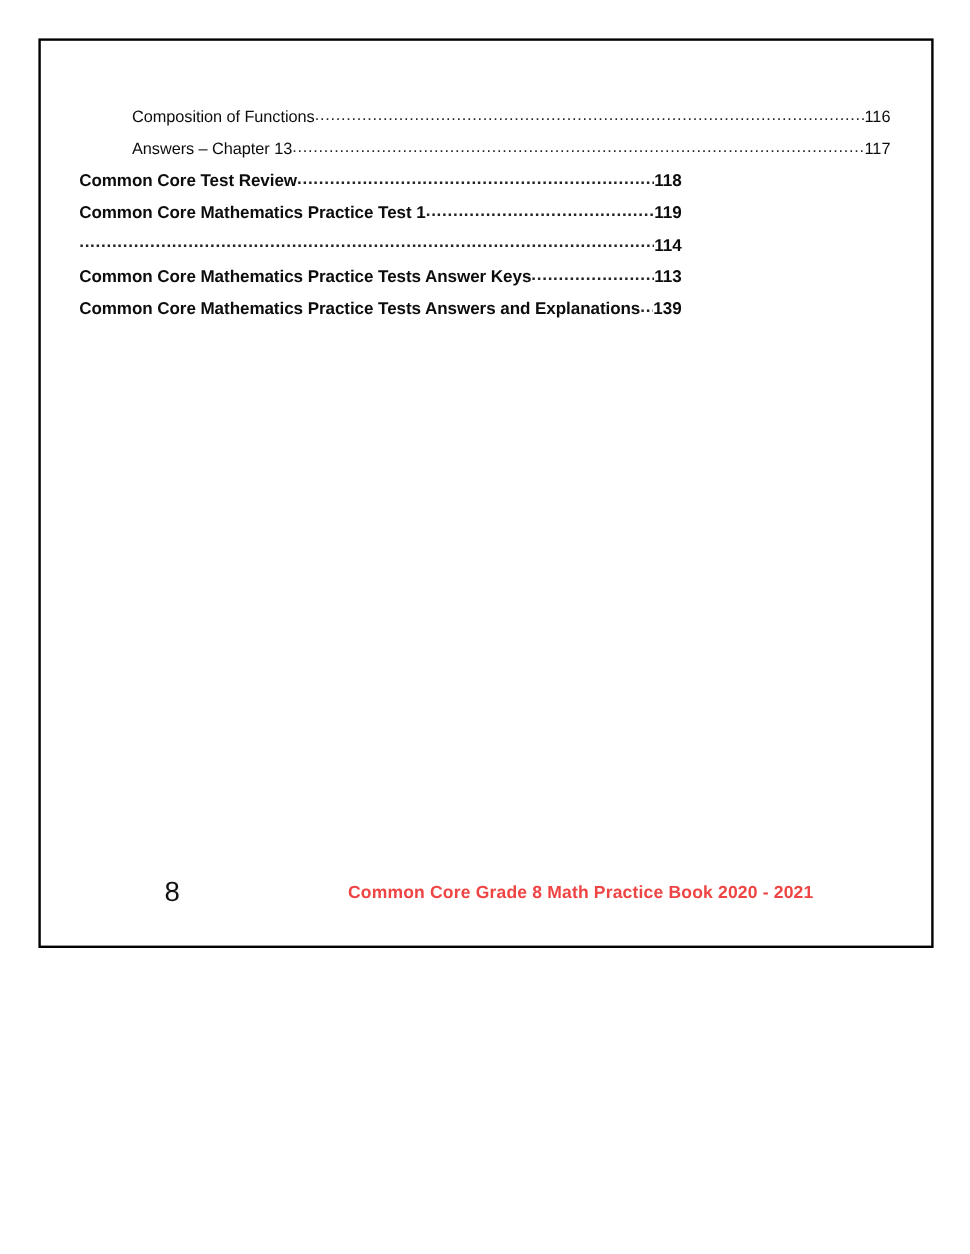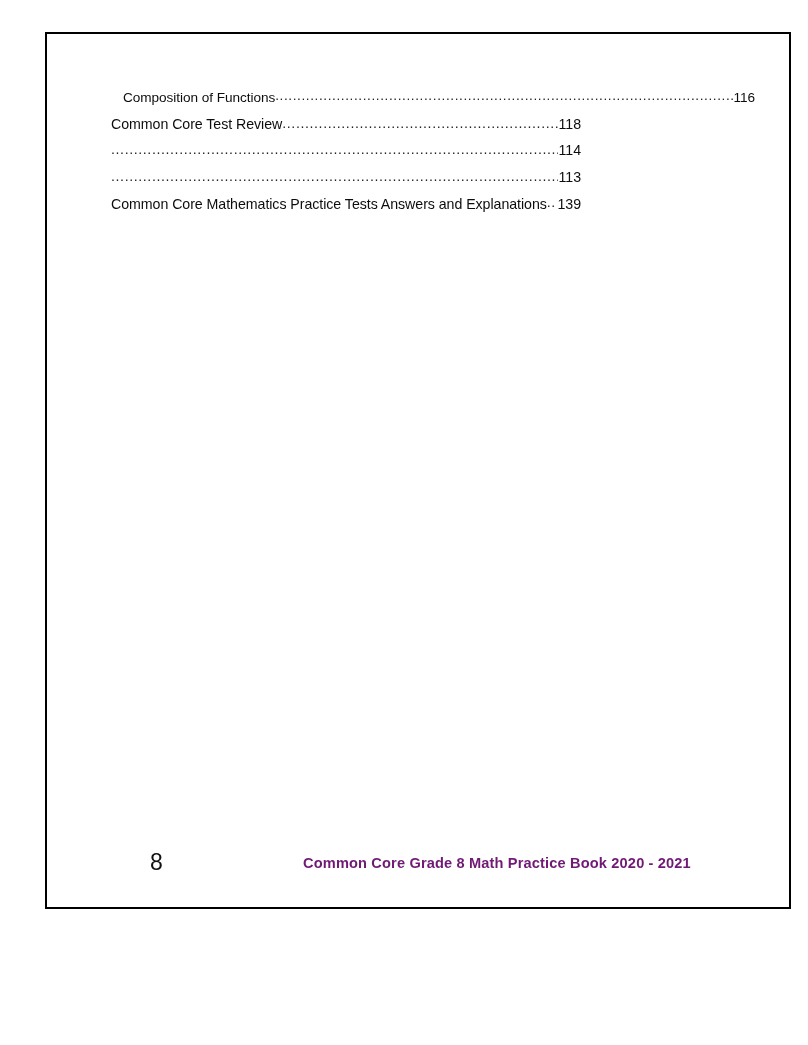--- a/index.html
+++ b/index.html
@@ -16,24 +16,23 @@
     position: relative;
     overflow: hidden;
   }
 
   
   #page-sheet {
     position: absolute;
     left: 32px;
     top: 32px;
     width: 746px;
-    height: 877px;
+    height: 758px;
     background: #ffffff;
     border: 2px solid #000000;
-    margin-left: 13px;
   }
 
   
   #toc-list {
     position: absolute;
     left: 0;
     top: 54px;
     width: 100%;
     padding: 0;
     margin: 0;
@@ -51,22 +50,23 @@
   }
 
   
   .toc-row.sub {
     padding-left: 76px;
     padding-right: 34px;
     font-size: 13.6px;
   }
   
   .toc-row.main {
-    padding-left: 64px;
+    padding-left: 32px;
     padding-right: 208px;
+    font-weight: bold;
   }
 
   .toc-title {
     flex: 0 0 auto;
   }
   .toc-leader {
     flex: 1 1 auto;
     overflow: hidden;
     min-width: 6px;
     position: relative;
@@ -101,47 +101,58 @@
     font-size: 23px;
     color: #111111;
     line-height: 1;
   }
   #footer-book-title {
     position: absolute;
     left: 256px;
     bottom: 3px;
     font-size: 14.6px;
     font-weight: bold;
-    color: #701a75;
+    color: #ef4444;
     letter-spacing: 0.15px;
     line-height: 1;
     white-space: nowrap;
   }
 </style>
 </head>
 <body>
 
 <div id="page-sheet">
 
   <ul id="toc-list">
       <li class="toc-row sub">
         <span class="toc-title">Composition of Functions</span>
         <span class="toc-leader"></span>
         <span class="toc-page">116</span>
       </li>
+      <li class="toc-row sub">
+        <span class="toc-title">Answers – Chapter 13</span>
+        <span class="toc-leader"></span>
+        <span class="toc-page">117</span>
+      </li>
       <li class="toc-row main">
         <span class="toc-title">Common Core Test Review</span>
         <span class="toc-leader"></span>
         <span class="toc-page">118</span>
       </li>
       <li class="toc-row main">
+        <span class="toc-title">Common Core Mathematics  Practice Test 1</span>
+        <span class="toc-leader"></span>
+        <span class="toc-page">119</span>
+      </li>
+      <li class="toc-row main">
         <span class="toc-leader"></span>
         <span class="toc-page">114</span>
       </li>
       <li class="toc-row main">
+        <span class="toc-title">Common Core Mathematics Practice Tests  Answer Keys </span>
         <span class="toc-leader"></span>
         <span class="toc-page">113</span>
       </li>
       <li class="toc-row main">
         <span class="toc-title">Common Core Mathematics Practice Tests  Answers and Explanations</span>
         <span class="toc-leader"></span>
         <span class="toc-page">139</span>
       </li>
     </ul>
 

